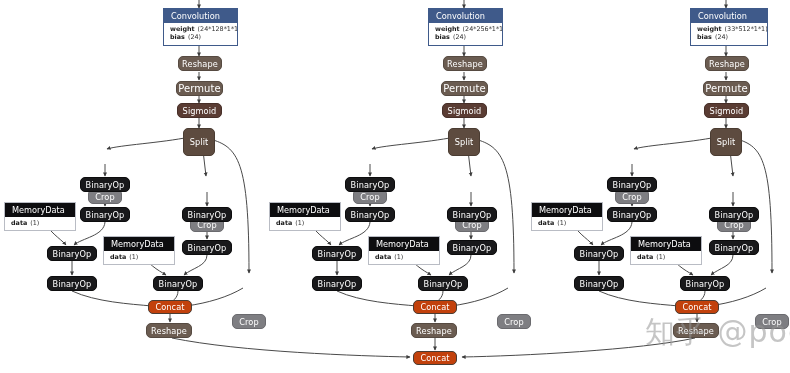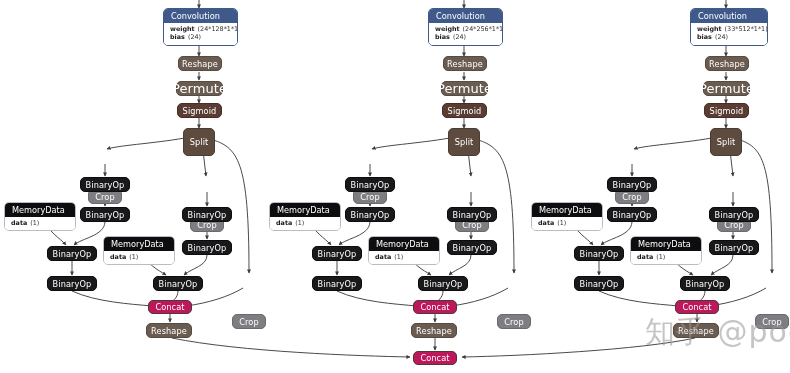--- a/index.html
+++ b/index.html
@@ -14,27 +14,27 @@
   svg.edges{position:absolute;left:0;top:0;width:790px;height:373px;pointer-events:none;}
 
   .node{position:absolute;box-sizing:border-box;display:flex;align-items:center;
         justify-content:center;color:#fff;border-radius:5px;white-space:nowrap;
         letter-spacing:.1px;}
 
   
   .n-op      {background:#19191b;border:1px solid #0c0c0d;font-size:8.2px;height:15px;}
   .n-crop    {background:#7e7e82;border:1px solid #6a6a6e;font-size:8.2px;height:15px;margin-top:40px;}
   .n-split   {background:#5d4b3f;border:1px solid #4a3c32;font-size:8.2px;height:28px;}
-  .n-concat  {background:#be185d;border:1px solid #4a3c32;font-size:8.2px;height:14px;}
+  .n-concat  {background:#c2410c;border:1px solid #4a3c32;font-size:8.2px;height:14px;}
   .n-reshape {background:#6b5c51;border:1px solid #564a41;font-size:8.2px;height:15px;}
-  .n-permute {background:#6b5c51;border:1px solid #564a41;font-size:13px;height:15px;}
+  .n-permute {background:#6b5c51;border:1px solid #564a41;font-size:10px;height:15px;}
   .n-sigmoid {background:#5a3c33;border:1px solid #472f28;font-size:8.2px;height:15px;}
 
   
-  .n-box{position:absolute;box-sizing:border-box;border-radius:5px;overflow:hidden;
+  .n-box{position:absolute;box-sizing:border-box;border-radius:0;overflow:hidden;
          background:#fff;border:1px solid #b9bcc4;}
   .n-box .hdr{font-size:8.2px;color:#fff;padding:2.5px 7px 3px 7px;line-height:1;}
   .n-box .body{padding:2px 6px 3px 6px;background:#fff;}
   .n-box .attr{font-size:6.4px;color:#1a1a1a;line-height:1.35;white-space:nowrap;}
   .n-box .attr b{font-weight:bold;}
   .n-box .attr span{color:#333;margin-left:3px;}
 
   .conv .hdr{background:#3f5a8a;}
   .conv{border-color:#3f5a8a;}
   .mem  .hdr{background:#0d0d0f;}

